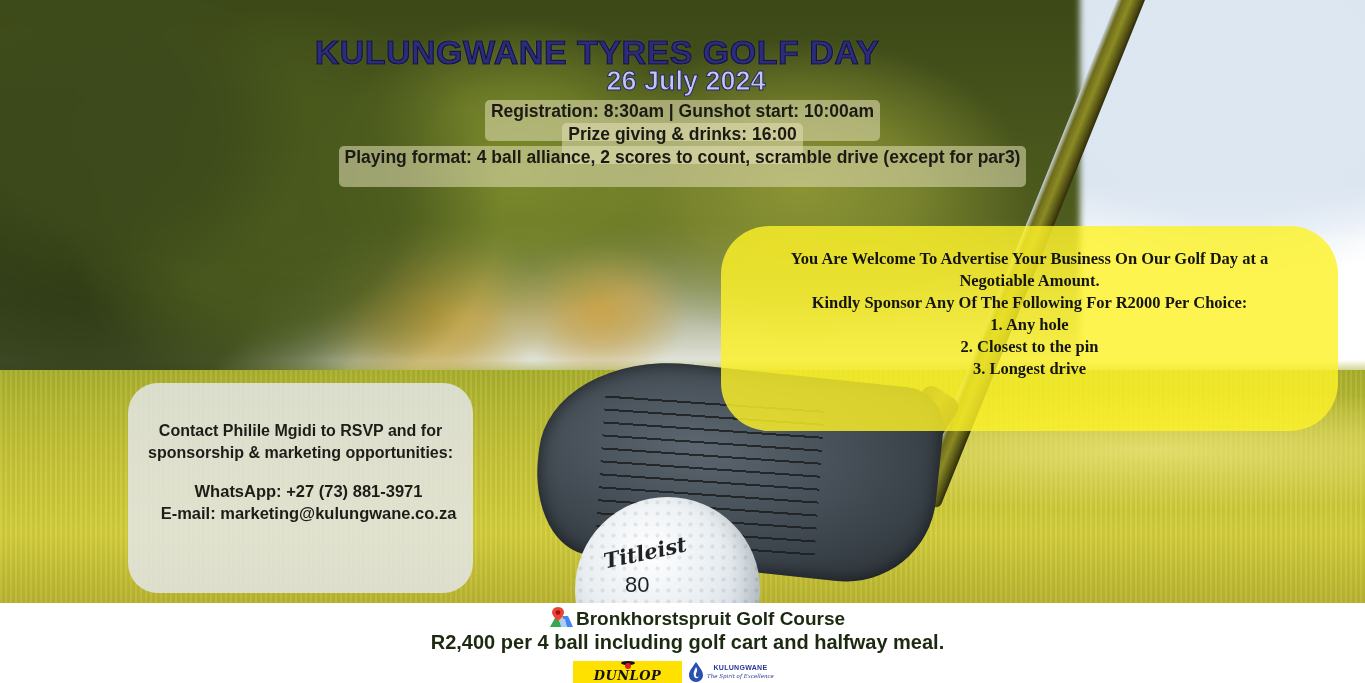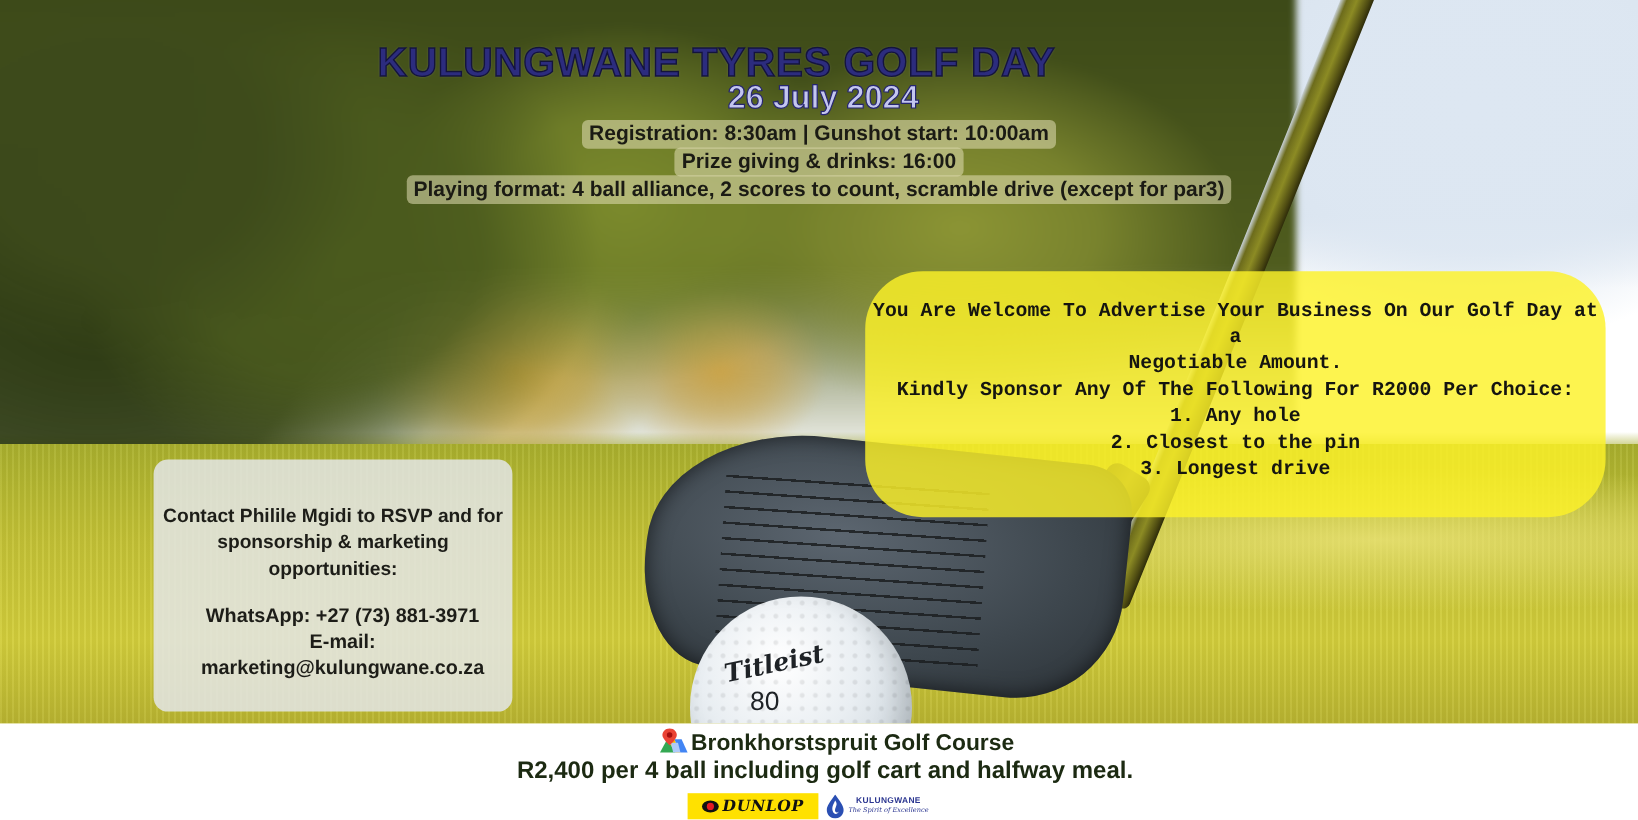--- a/index.html
+++ b/index.html
@@ -88,42 +88,42 @@
   }
   .date {
     position:absolute; left:0; width:1372px; top:66px; text-align:center;
     font-family:"Liberation Sans", sans-serif; font-weight:bold; font-size:27px;
     color:#c4c6ef;
     -webkit-text-stroke: 1px #262670;
   }
   .info-lines { position:absolute; left:0; width:1365px; top:100px; text-align:center; }
   .info-line {
     display:inline-block; background:rgba(225,222,180,0.55);
-    border-radius:5px; padding:1px 6px 2px; margin-bottom:1px;
+    border-radius:5px; padding:1px 6px 19px; margin-bottom:1px;
     font-family:"Liberation Sans", sans-serif; font-weight:bold; font-size:17.5px; color:#1b1b14;
     line-height:21px;
   }
   .info-row { height:23px; }
 
   
   .sponsor-box {
     position:absolute; left:721px; top:226px; width:617px; height:205px;
     background:rgba(252,242,40,0.82);
     border-radius:48px;
     text-align:center; padding-top:22px;
-    font-family:Liberation Mono, monospace; font-weight:bold; color:#151510;
+    font-family:Liberation Serif, serif; font-weight:bold; color:#151510;
   }
   .sponsor-box .p { font-size:16.5px; line-height:22px; }
   .sponsor-box .list { margin-top:0; font-size:16.5px; line-height:22px; }
 
   
   .contact-box {
-    position:absolute; left:128px; top:383px; width:299px; height:210px;
+    position:absolute; left:128px; top:383px; width:345px; height:210px;
     background:rgba(228,230,234,0.84);
-    border-radius:12px;
+    border-radius:30px;
     text-align:center; padding-top:37px;
     font-family:"Liberation Sans", sans-serif; font-weight:bold; color:#1d1d18;
   }
   .contact-box .p { font-size:16px; line-height:22px; }
   .contact-box .details { margin-top:16px; font-size:16.5px; line-height:22px;padding-left:16px; }
 
   
   .footer {
     position:absolute; left:0; top:603px; width:1365px; height:80px; background:#ffffff; text-align:center;
   }
@@ -134,20 +134,21 @@
   .venue .pin { display:inline-block; width:26px; height:22px; vertical-align:-3px; margin-right:2px; }
   .price {
     position:absolute; left:0; width:1375px; top:28px; text-align:center;
     font-family:"Liberation Sans", sans-serif; font-weight:bold; font-size:20px; color:#1c2a12;
   }
   .logos { position:absolute; left:573px; top:58px; height:22px; display:flex; gap:6px; align-items:center; }
   .dunlop {
     width:109px; height:22px; background:#ffe100; display:flex; align-items:center; justify-content:center; gap:3px;
     font-family:"DejaVu Serif", serif; font-weight:bold; font-style:italic; font-size:13px; color:#111;
     letter-spacing:0.5px;
+    flex-direction:column;
   }
   .dunlop .d-logo { width:14px; height:10px; border-radius:50%; background:#111; position:relative; }
   .dunlop .d-logo::after { content:""; position:absolute; left:4px; top:2px; width:6px; height:6px; border-radius:50%; background:#e31b23; }
   .kulung { display:flex; align-items:center; gap:3px; }
   .kulung .drop { width:16px; height:20px; }
   .kulung .k-text { display:flex; flex-direction:column; line-height:8px; }
   .kulung .k-name { font-family:"Liberation Sans", sans-serif; font-weight:bold; font-size:7px; color:#2a3590; letter-spacing:0.3px; }
   .kulung .k-tag { font-family:"DejaVu Serif", serif; font-style:italic; font-size:5.5px; color:#2a3590; }
 </style>
 </head>

